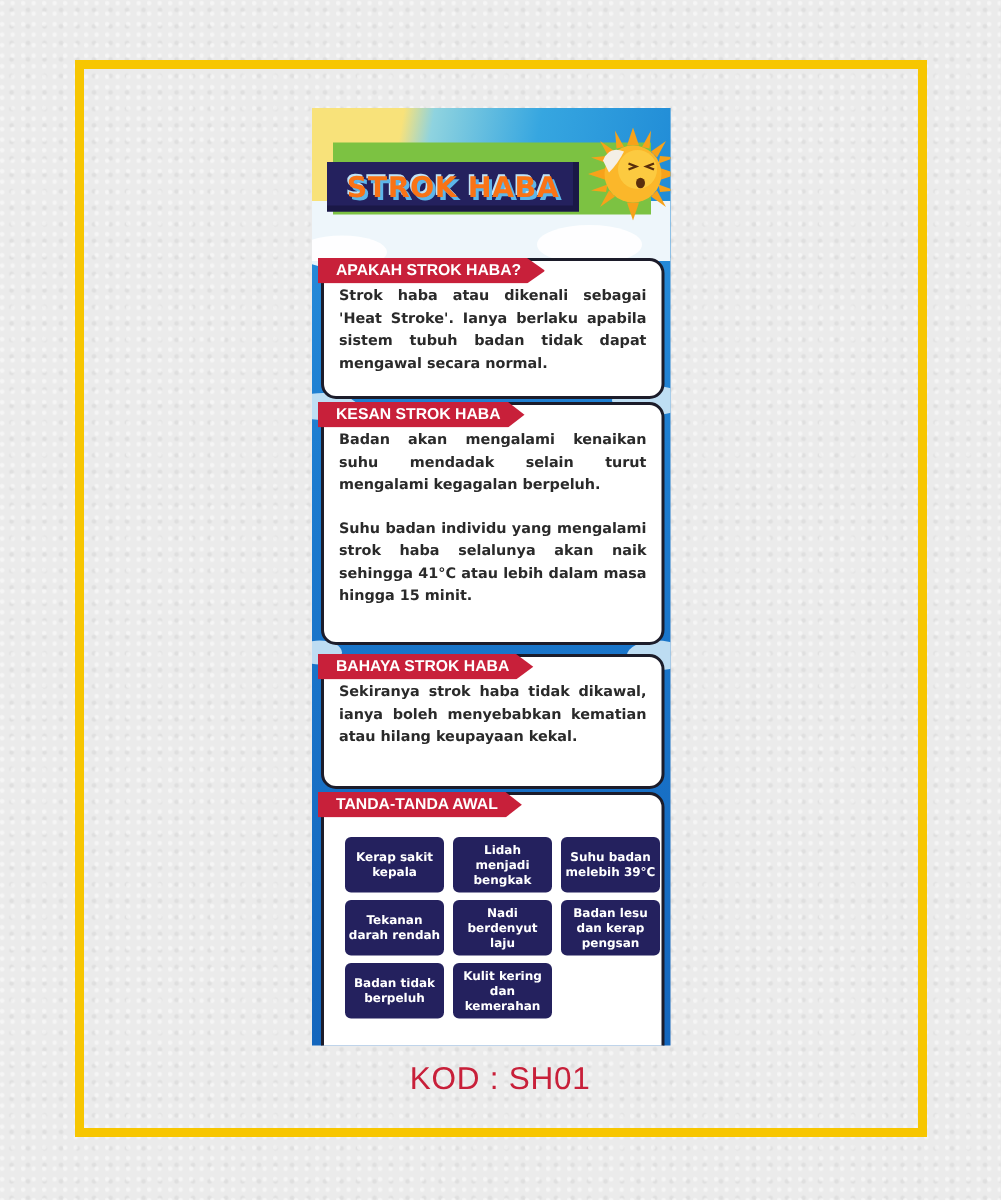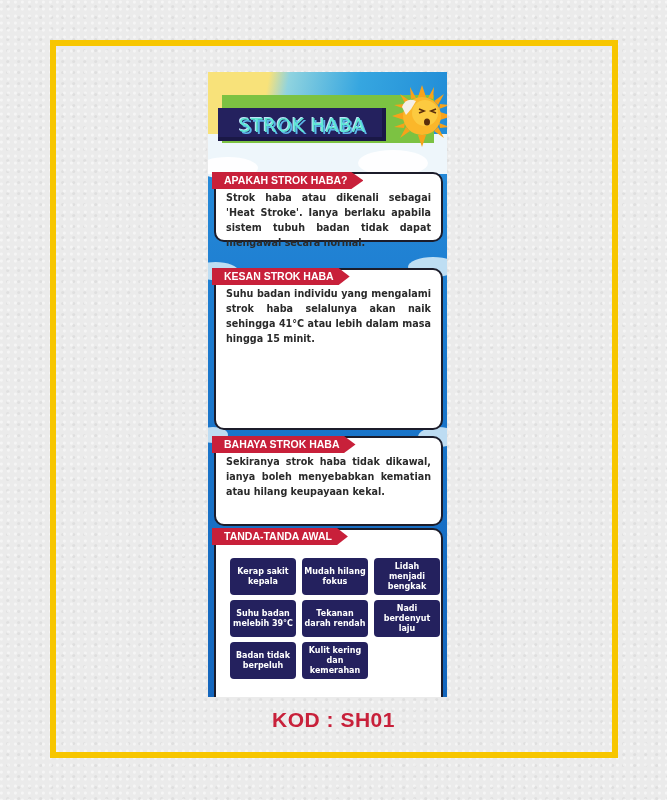--- a/index.html
+++ b/index.html
@@ -44,23 +44,23 @@
     background: #7cc242;
   }
   .title-box {
     position: absolute; left: 10px; top: 36px; width: 168px; height: 33px;
     background: #24215e;
     box-shadow: -4px -4px 0 #1a1846 inset;
     display: flex; align-items: center; justify-content: center;
   }
   .title-text {
     font-family: "DejaVu Sans", sans-serif;
-    font-weight: normal;
+    font-weight: bold;
     font-size: 19px;
-    color: #5eead4;
+    color: #f97316;
     letter-spacing: 0.3px;
     text-shadow: 2px 2px 0 #5db6ea, -1px -1px 0 #bfe3f7;
   }
   .sun {
     position: absolute; left: 184px; top: 13px; width: 60px; height: 62px;
   }
   .card {
     position: absolute; left: 6px; width: 229px;
     background: #ffffff;
     border: 2px solid #1c1c2a;
@@ -109,21 +109,21 @@
     font-size: 8px;
     line-height: 10px;
     text-align: center;
     display: flex; align-items: center; justify-content: center;
     padding: 1px 2px;
   }
   .kod {
     position: absolute; left: 0; width: 667px; top: 708px;
     text-align: center;
     font-family: "Liberation Sans", sans-serif;
-    font-weight: bold;
+    font-weight: normal;
     font-size: 21px;
     color: #c8203a;
     letter-spacing: 0.5px;
   }
 </style>
 </head>
 <body>
 
 <div class="frame"></div>
 
@@ -160,49 +160,50 @@
       <polygon points="58,42 47,38 48,43"></polygon>
     </g>
     <circle cx="30" cy="31" r="19" fill="#fbb72a"></circle>
     <circle cx="33" cy="28" r="13" fill="#fcd24a" opacity="0.7"></circle>
     <path d="M10 22 Q14 12 24 16 Q20 24 14 30 Z" fill="#f4efe6"></path>
     <path d="M27 24 l5 2 l-5 2" stroke="#5a2e0c" stroke-width="1.6" fill="none"></path>
     <path d="M44 24 l-5 2 l5 2" stroke="#5a2e0c" stroke-width="1.6" fill="none"></path>
     <ellipse cx="35" cy="37" rx="3" ry="3.5" fill="#5a2e0c"></ellipse>
   </svg>
 
-  <div class="card" style="top:100px;height:70px;">
+  <div class="card" style="top:100px;height:94px;">
     <div class="card-tag">APAKAH STROK HABA?</div>
     <div class="card-body">
       <p>Strok haba atau dikenali sebagai 'Heat Stroke'. Ianya berlaku apabila sistem tubuh badan tidak dapat mengawal secara normal.</p>
     </div>
   </div>
 
   <div class="card" style="top:196px;height:162px;">
     <div class="card-tag">KESAN STROK HABA</div>
     <div class="card-body">
+      <p>Badan akan mengalami kenaikan suhu mendadak selain turut mengalami kegagalan berpeluh.</p>
       <p>Suhu badan individu yang mengalami strok haba selalunya akan naik sehingga 41°C atau lebih dalam masa hingga 15 minit.</p>
     </div>
   </div>
 
   <div class="card" style="top:364px;height:90px;">
     <div class="card-tag">BAHAYA STROK HABA</div>
     <div class="card-body">
       <p>Sekiranya strok haba tidak dikawal, ianya boleh menyebabkan kematian atau hilang keupayaan kekal.</p>
     </div>
   </div>
 
   <div class="card" style="top:456px;height:208px;">
     <div class="card-tag">TANDA-TANDA AWAL</div>
     <div class="grid">
       <div class="sign">Kerap sakit kepala</div>
-      <div class="sign">Mudah hilang fokus</div>
       <div class="sign">Lidah menjadi bengkak</div>
       <div class="sign">Suhu badan melebih 39°C</div>
       <div class="sign">Tekanan darah rendah</div>
       <div class="sign">Nadi berdenyut laju</div>
+      <div class="sign">Badan lesu dan kerap pengsan</div>
       <div class="sign">Badan tidak berpeluh</div>
       <div class="sign">Kulit kering dan kemerahan</div>
     </div>
   </div>
 </div>
 
 <div class="kod">KOD : SH01</div>
 
 </body></html>

